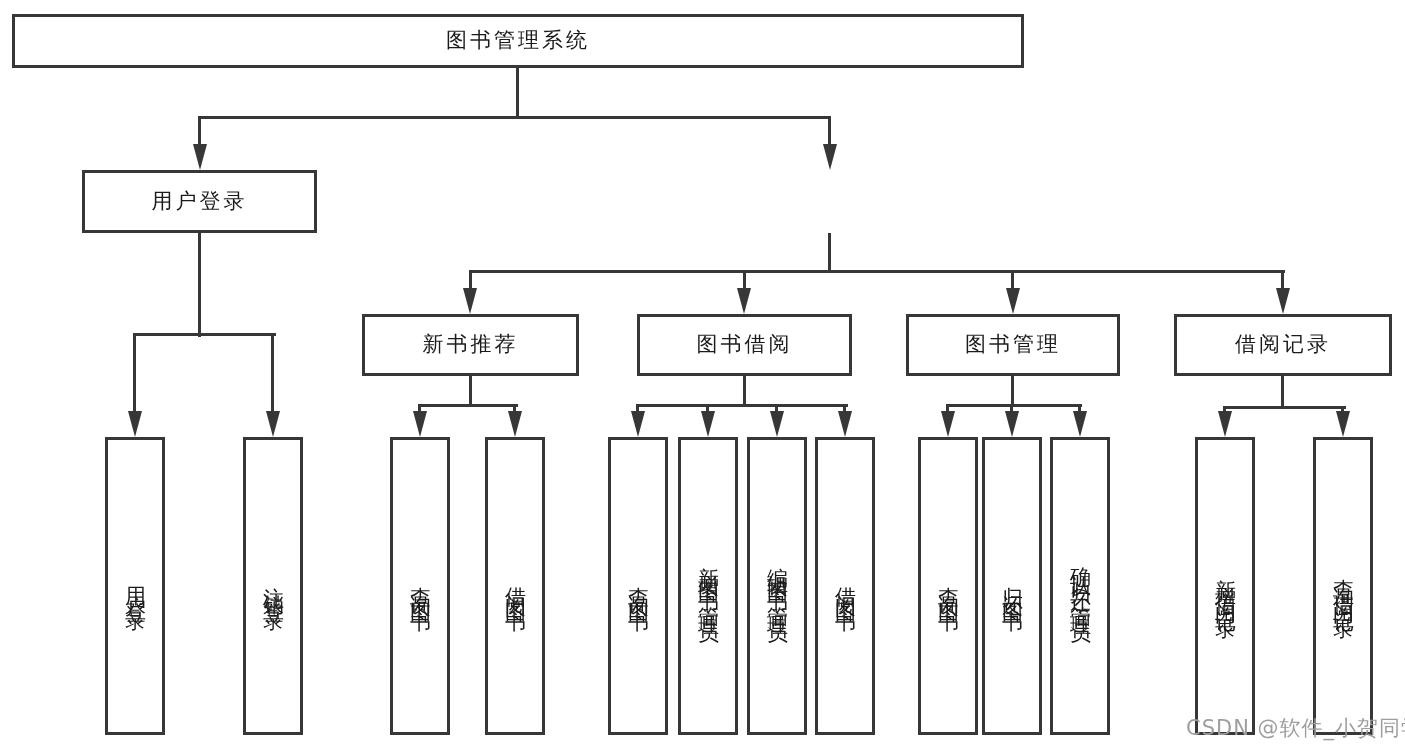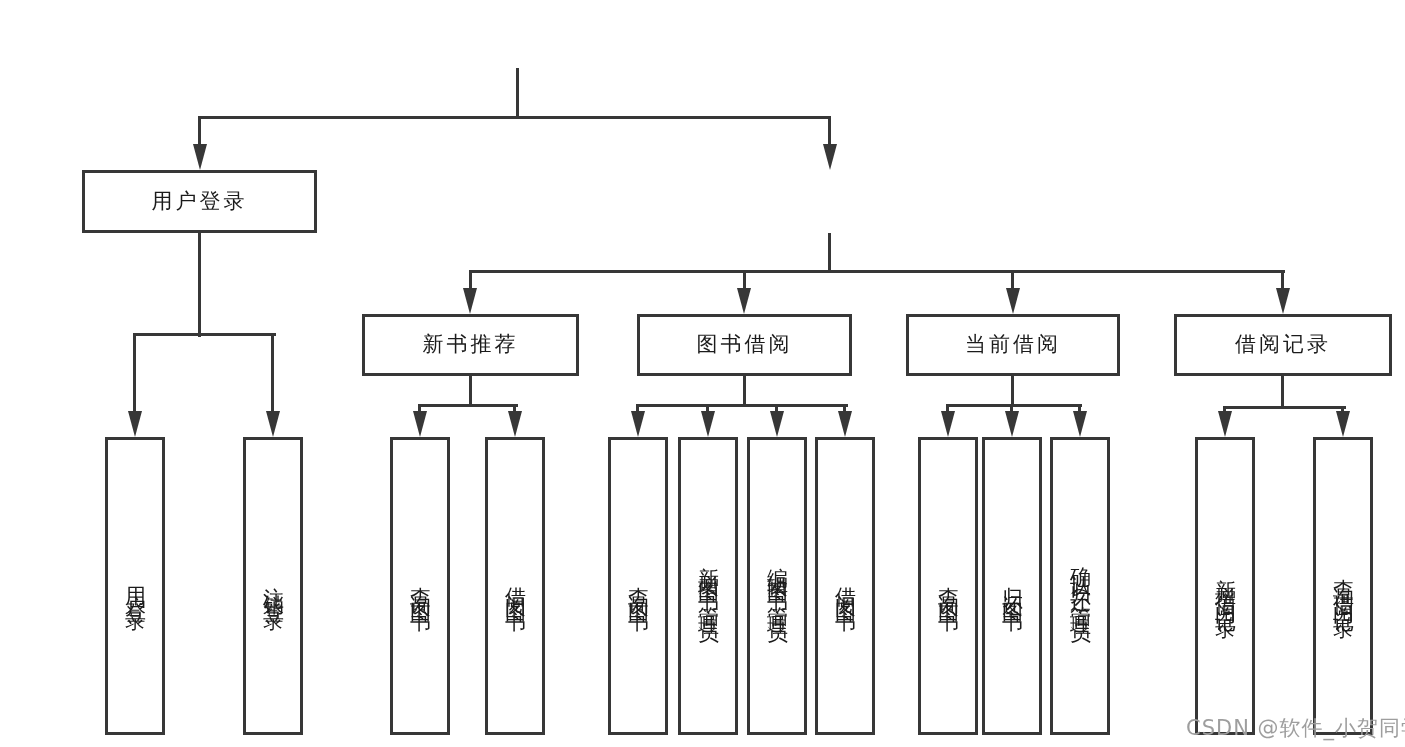--- a/index.html
+++ b/index.html
@@ -107,33 +107,36 @@
   <div class="ln" style="left:1078px;top:404px;width:3px;height:9px"></div>
   <div class="ah" style="left:1073px;top:411px"></div>
 
   <div class="ln" style="left:1281px;top:375px;width:3px;height:34px"></div>
   <div class="ln" style="left:1223px;top:406px;width:123px;height:3px"></div>
   <div class="ln" style="left:1223px;top:406px;width:3px;height:7px"></div>
   <div class="ah" style="left:1218px;top:411px"></div>
   <div class="ln" style="left:1341px;top:406px;width:3px;height:7px"></div>
   <div class="ah" style="left:1336px;top:411px"></div>
 
+  <div class="box" style="left:12px;top:14px;width:1012px;height:54px">
+    <span class="lbl">图书管理系统</span>
+  </div>
 
   <div class="box" style="left:82px;top:170px;width:235px;height:63px">
     <span class="lbl">用户登录</span>
   </div>
 
   <div class="box" style="left:637px;top:314px;width:215px;height:62px">
     <span class="lbl">图书借阅</span>
   </div>
   <div class="box" style="left:362px;top:314px;width:217px;height:62px">
     <span class="lbl">新书推荐</span>
   </div>
   <div class="box" style="left:906px;top:314px;width:214px;height:62px">
-    <span class="lbl">当前借阅</span>
+    <span class="lbl">图书管理</span>
   </div>
   <div class="box" style="left:1174px;top:314px;width:218px;height:62px">
     <span class="lbl">借阅记录</span>
   </div>
 
   <div class="box v" style="left:105px;top:437px;width:60px;height:298px">
     <span class="lbl">用户登录</span>
   </div>
   <div class="box v" style="left:243px;top:437px;width:60px;height:298px">
     <span class="lbl">注销登录</span>

